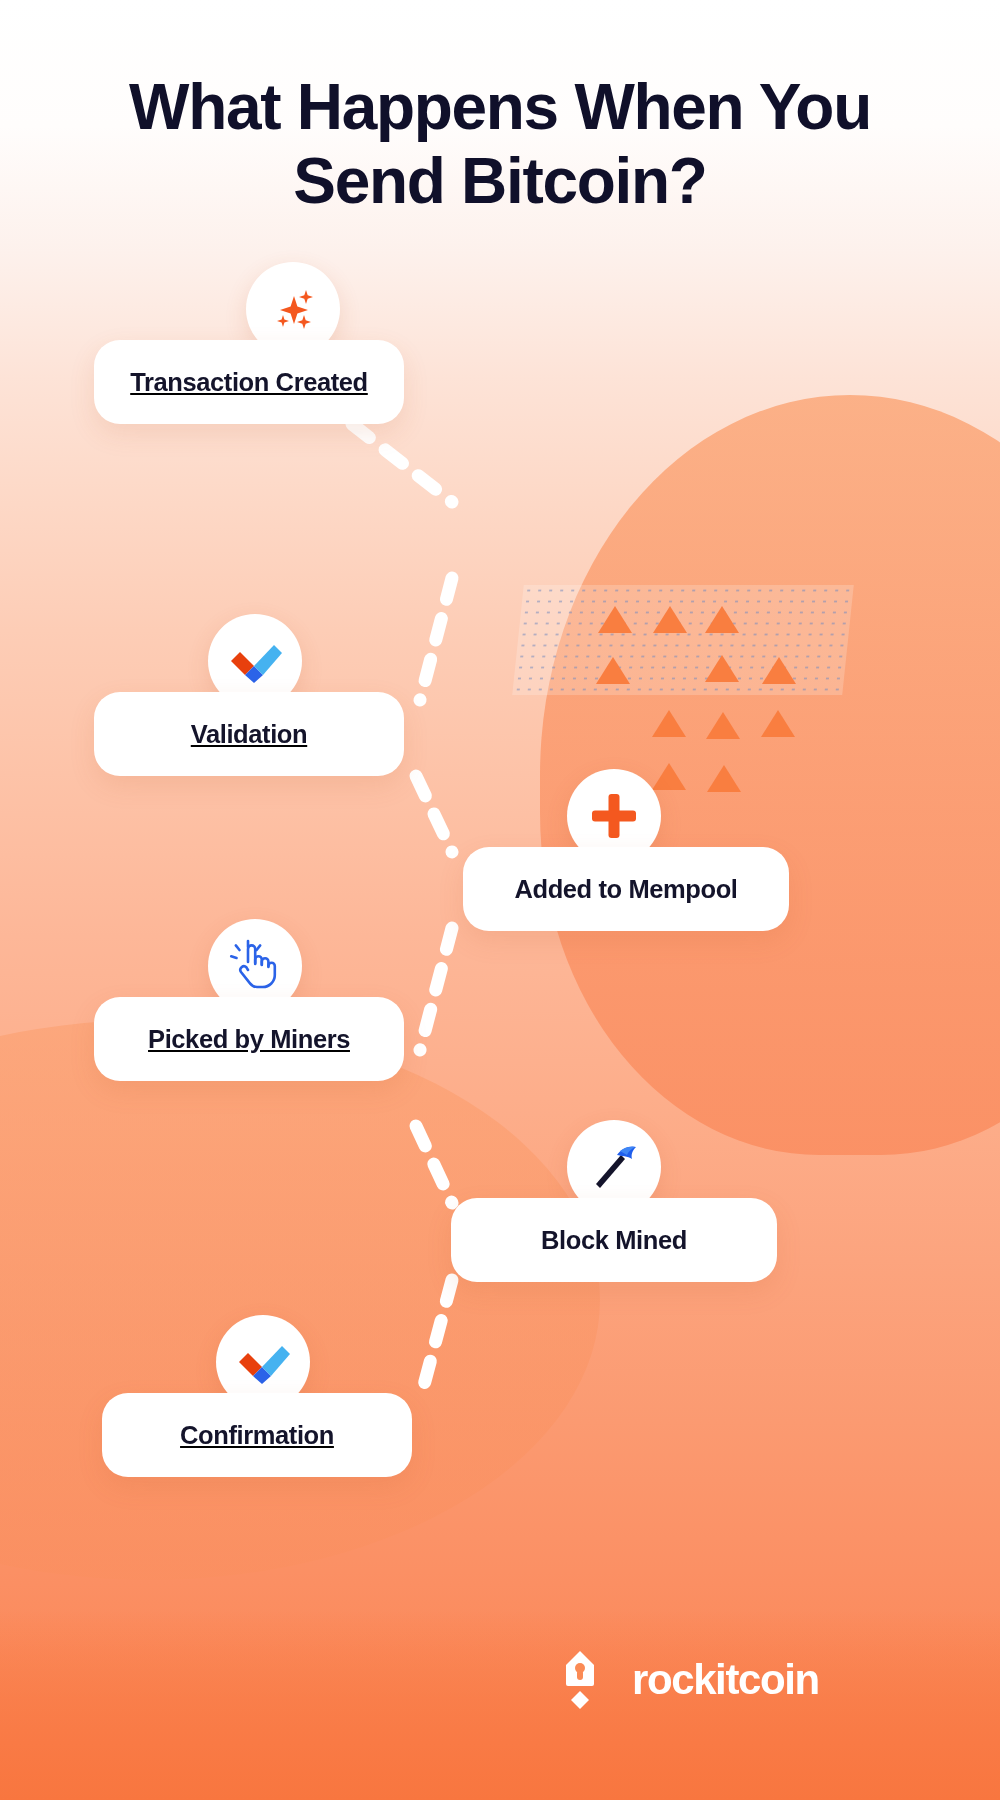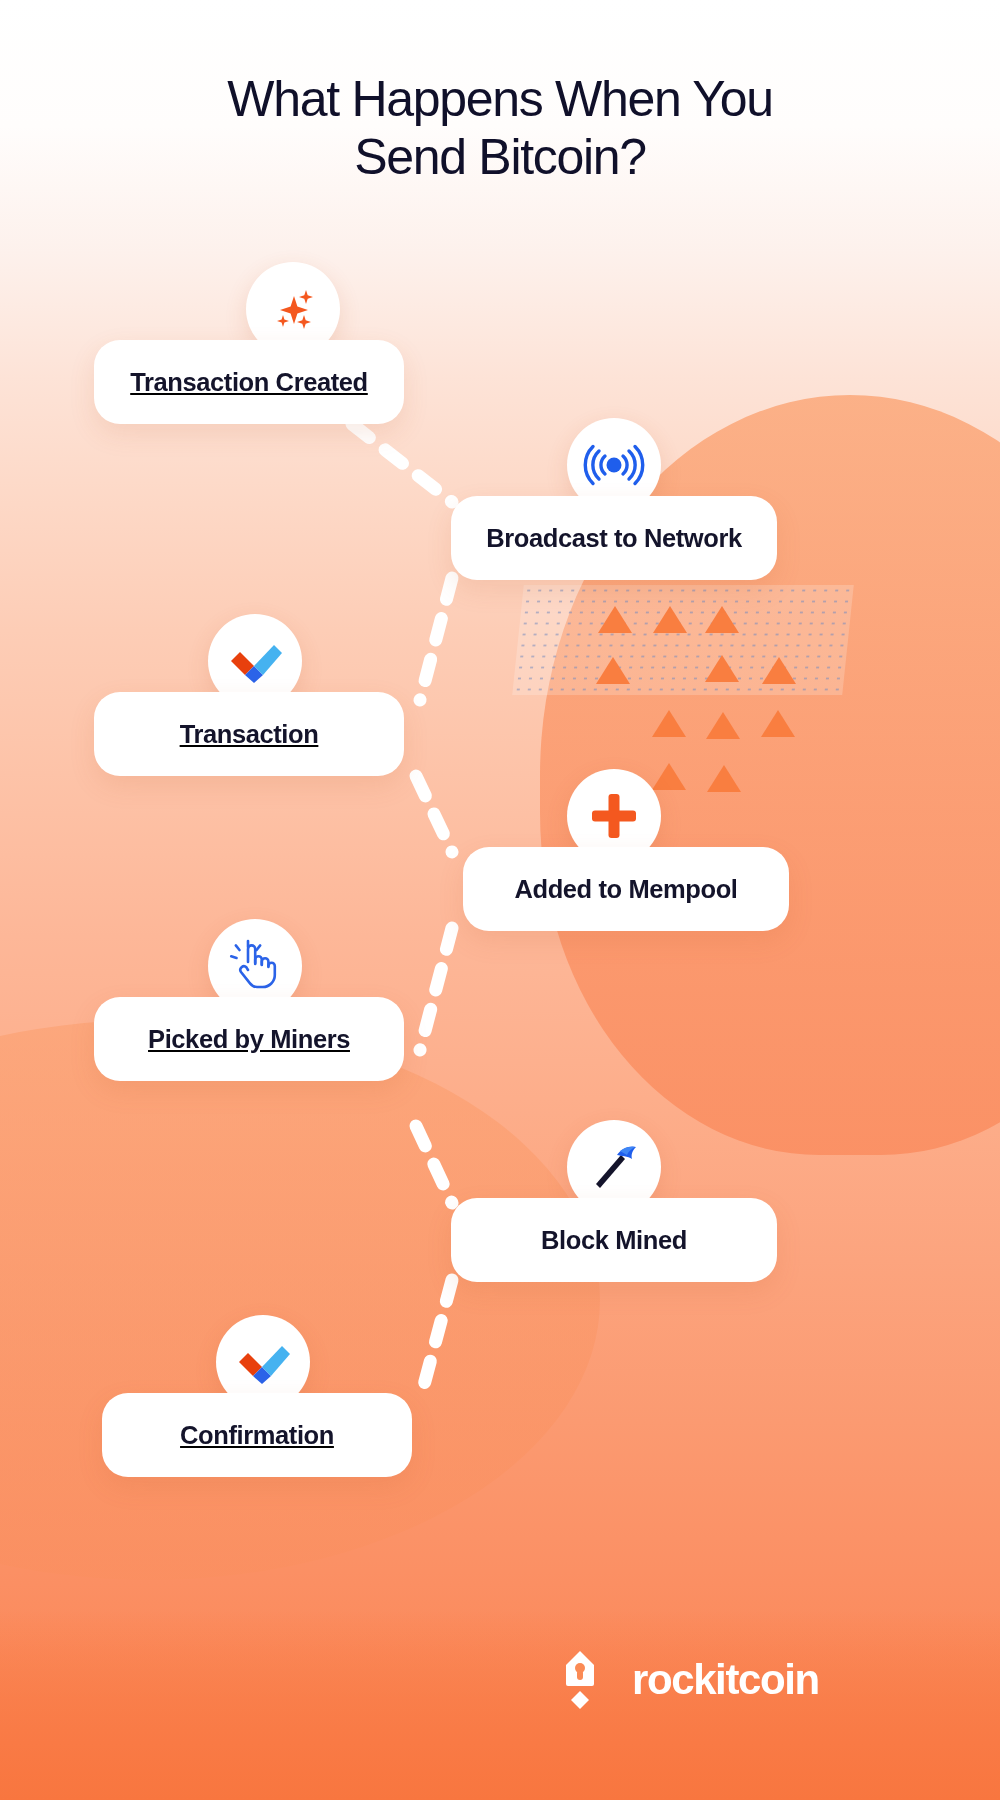--- a/index.html
+++ b/index.html
@@ -121,22 +121,22 @@
     display:flex; align-items:center; justify-content:center;
     box-shadow:0 8px 22px rgba(190,95,50,.16);
   }
   .badge svg { display:block; }
 
   
   .title {
     position:absolute;
     top:70px; left:0; right:0;
     text-align:center;
-    font-size:50px;
-    font-weight:normal;
+    font-size:64px;
+    font-weight:bold;
     line-height:1.16;
     letter-spacing:-1.3px;
     color:#10102a;
   }
 
   
   .logo {
     position:absolute;
     left:560px; top:1650px;
     display:flex; align-items:center; gap:32px;
@@ -191,49 +191,31 @@
         <path d="M40 8 L41.7 13.3 L47 15 L41.7 16.7 L40 22 L38.3 16.7 L33 15 L38.3 13.3 Z" fill="#f4581f"></path>
         <path d="M38 33 L39.7 38.3 L45 40 L39.7 41.7 L38 47 L36.3 41.7 L31 40 L36.3 38.3 Z" fill="#f4581f"></path>
         <path d="M17 33 L18.4 37.6 L23 39 L18.4 40.4 L17 45 L15.6 40.4 L11 39 L15.6 37.6 Z" fill="#f4581f"></path>
       </svg>
     </div>
     <div class="card">
       <span class="card-label">Transaction Created</span>
     </div>
   </div>
 
-  <div class="step right" style="left:451px; top:496px;">
-    <div class="badge" style="left:116px; top:-78px;">
-      <svg width="62" height="52" viewBox="0 0 62 52">
-        <circle cx="31" cy="26" r="7.5" fill="#1f5eec"></circle>
-        <g fill="none" stroke="#1f5eec" stroke-width="3.4" stroke-linecap="round">
-          <path d="M22 17 a12 12 0 0 0 0 18"></path>
-          <path d="M16 12 a19 19 0 0 0 0 28"></path>
-          <path d="M10 7.5 a26 26 0 0 0 0 37"></path>
-          <path d="M40 17 a12 12 0 0 1 0 18"></path>
-          <path d="M46 12 a19 19 0 0 1 0 28"></path>
-          <path d="M52 7.5 a26 26 0 0 1 0 37"></path>
-        </g>
-      </svg>
-    </div>
-    <div class="card">
-      <span class="card-label">Broadcast to Network</span>
-    </div>
-  </div>
 
   <div class="step left" style="left:94px; top:692px;">
     <div class="badge" style="left:114px; top:-78px;">
       <svg width="56" height="44" viewBox="0 0 56 44">
         <path d="M4 22 L13 13 L27 27 L18 36 Z" fill="#e8400d"></path>
         <path d="M18 36 L27 27 L36 36 L27 44 Z" fill="#2b63e8"></path>
         <path d="M27 27 L47 6 L55 14 L36 36 Z" fill="#45b2f0"></path>
       </svg>
     </div>
     <div class="card">
-      <span class="card-label">Transaction</span>
+      <span class="card-label">Validation</span>
     </div>
   </div>
 
   <div class="step right" style="left:451px; top:847px;padding-left:12px;">
     <div class="badge" style="left:116px; top:-78px;">
       <svg width="52" height="52" viewBox="0 0 52 52">
         <rect x="20.5" y="4" width="11" height="44" rx="3" fill="#f4581f"></rect>
         <rect x="4" y="20.5" width="44" height="11" rx="3" fill="#f4581f"></rect>
       </svg>
     </div>

